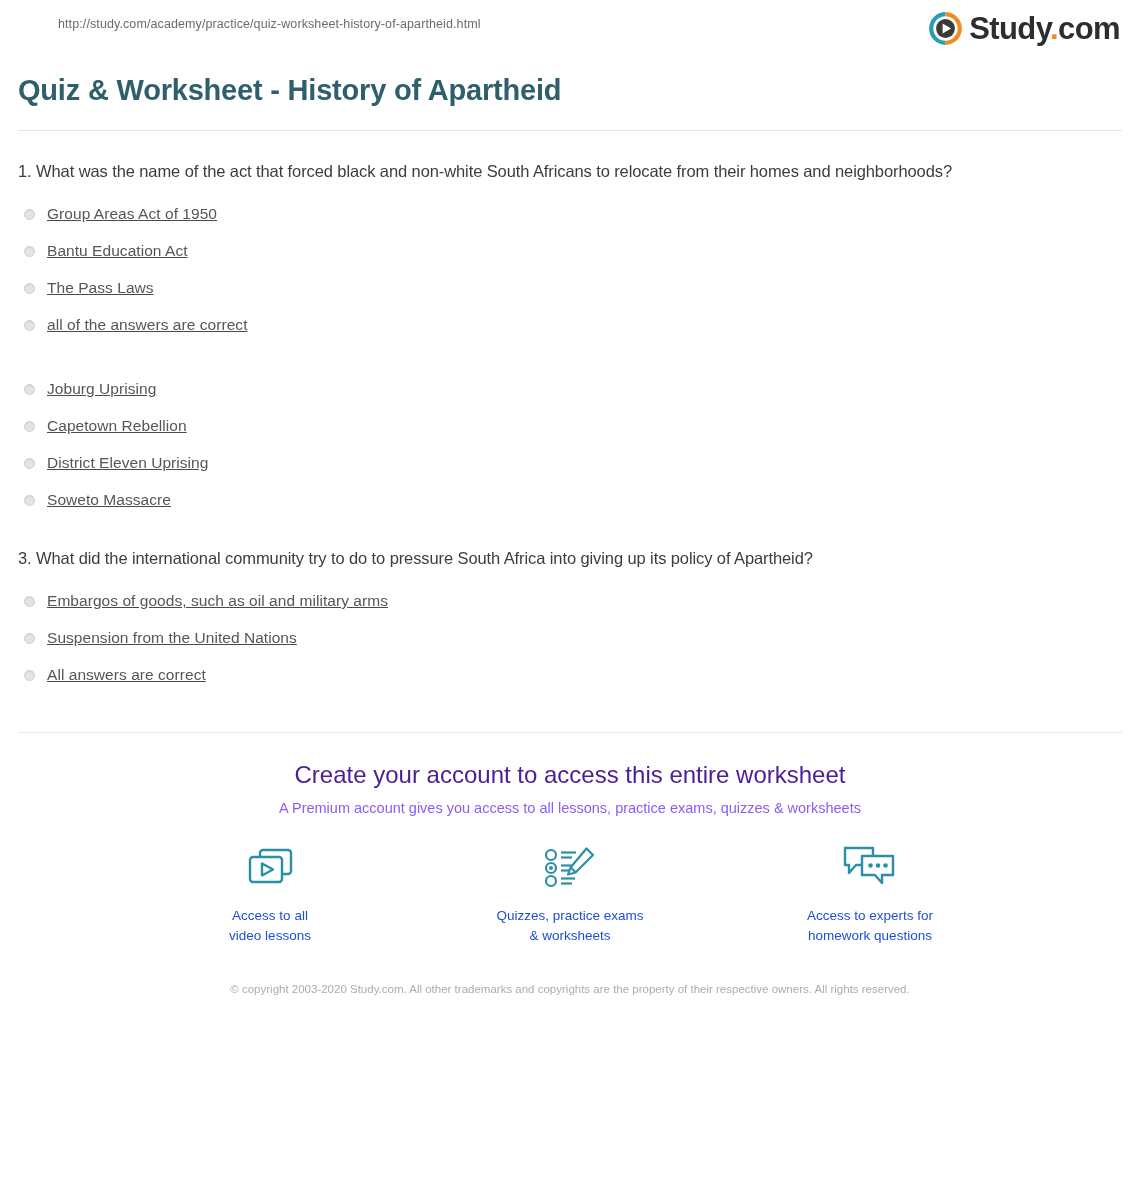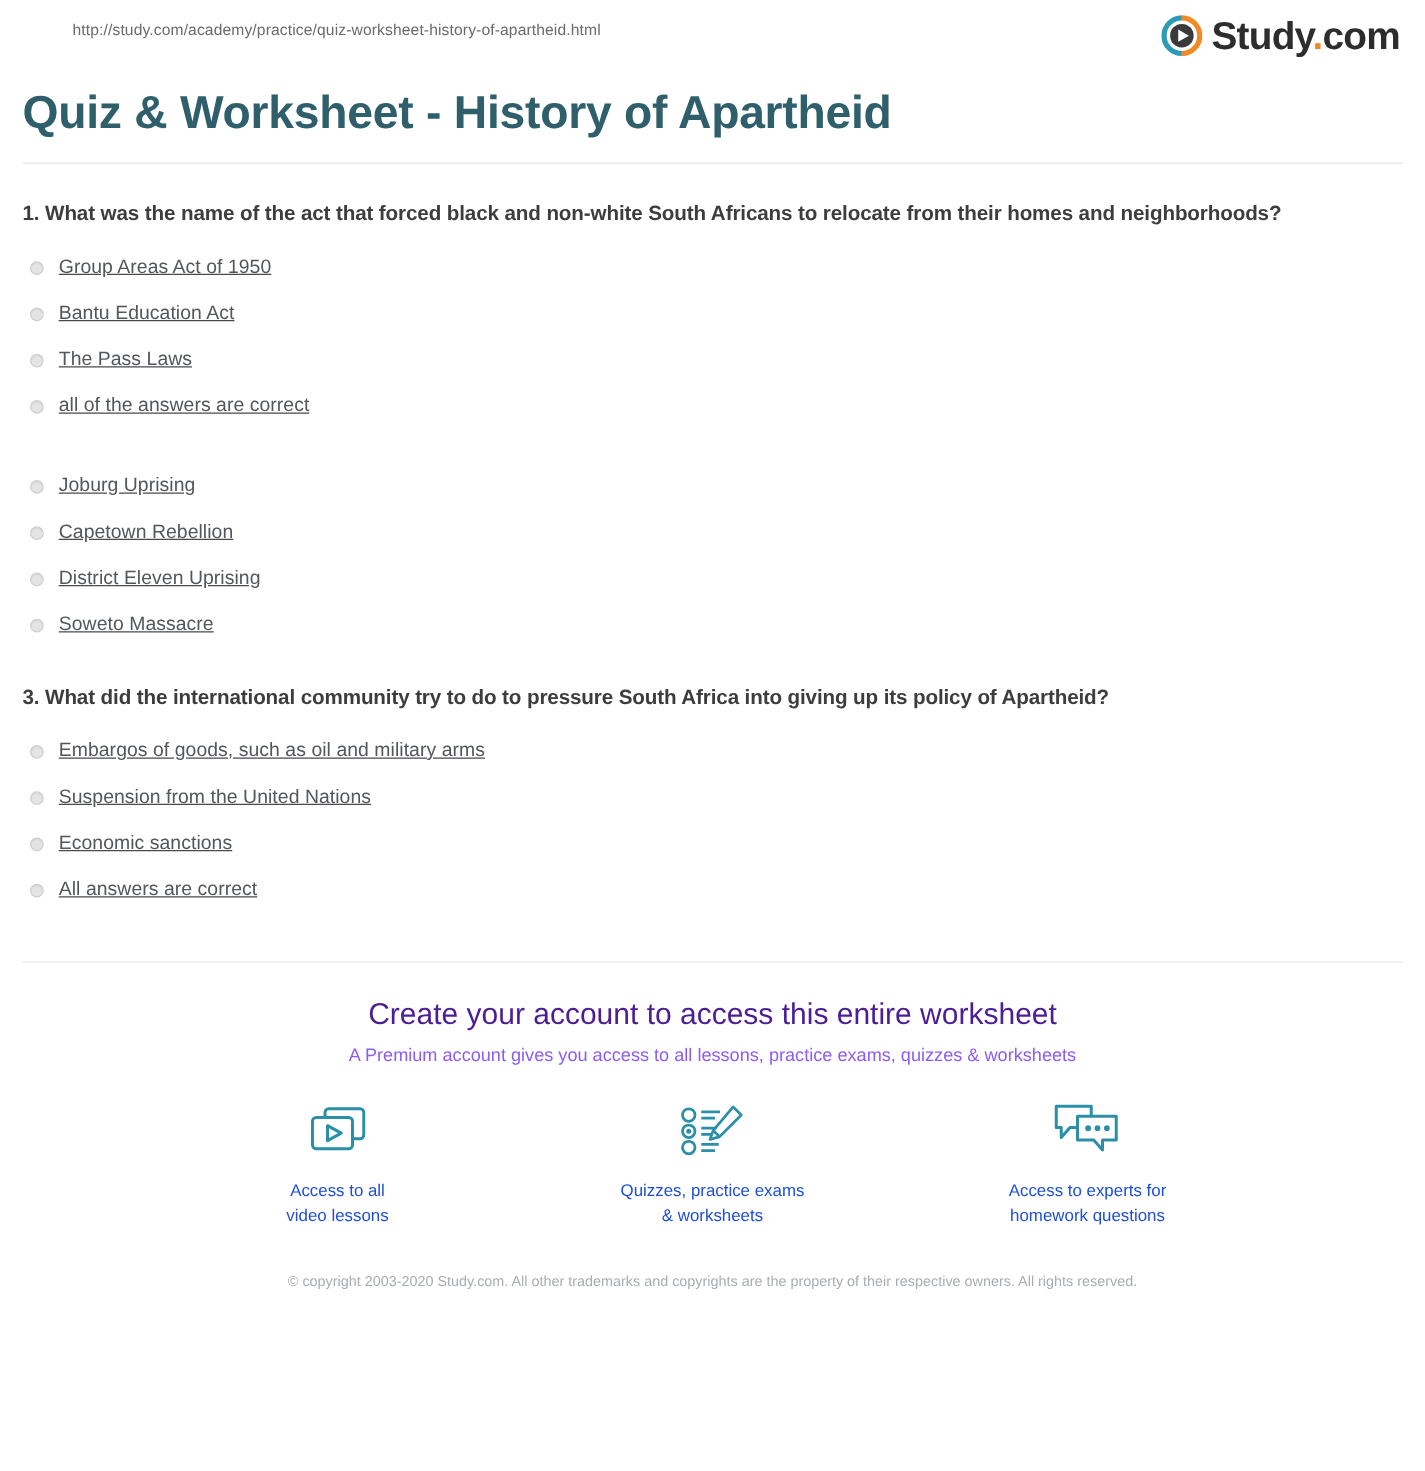--- a/index.html
+++ b/index.html
@@ -51,39 +51,39 @@
     font-weight: bold;
     color: #2d2d2d;
     letter-spacing: -0.6px;
     line-height: 33px;
     white-space: nowrap;
   }
   .brand-text .dot { color: #f08a24; }
 
   
   .worksheet-title {
-    font-size: 37px;
+    font-size: 29px;
     font-weight: bold;
     color: #2e5f6b;
     margin: 14px 0 0 18px;
     letter-spacing: -0.2px;
     line-height: 36px;
   }
   .rule {
     height: 1px;
     background: #e3e5e6;
     margin: 22px 18px 0 18px;
   }
 
   
   .quiz-body { padding: 0 18px; }
   .question-block { margin-top: 27px; }
   .question-text {
     font-size: 16.5px;
-    font-weight: bold;
+    font-weight: normal;
     color: #3d3d3d;
     line-height: 27px;
     letter-spacing: -0.1px;
     margin: 0 0 10px 0;
   }
   .answer-option {
     display: flex;
     align-items: center;
     gap: 12px;
     padding: 8px 0 7px 6px;
@@ -228,24 +228,20 @@
 
   <div class="question-block">
     <p class="question-text">3. What did the international community try to do to pressure South Africa into giving up its policy of Apartheid?</p>
     <div class="answer-option">
       <span class="radio-dot"></span>
       <span class="answer-label">Embargos of goods, such as oil and military arms</span>
     </div>
     <div class="answer-option">
       <span class="radio-dot"></span>
       <span class="answer-label">Suspension from the United Nations</span>
-    </div>
-    <div class="answer-option">
-      <span class="radio-dot"></span>
-      <span class="answer-label">Economic sanctions</span>
     </div>
     <div class="answer-option">
       <span class="radio-dot"></span>
       <span class="answer-label">All answers are correct</span>
     </div>
   </div>
 
 </div>
 
 <div class="cta-rule"></div>

